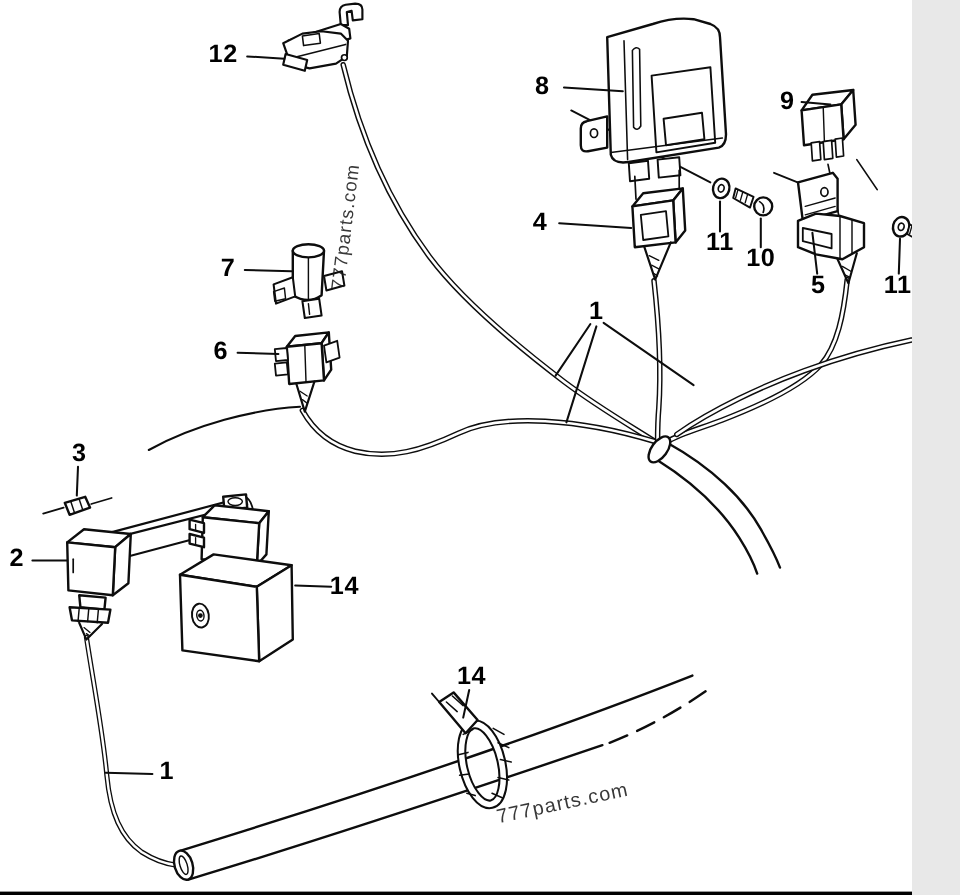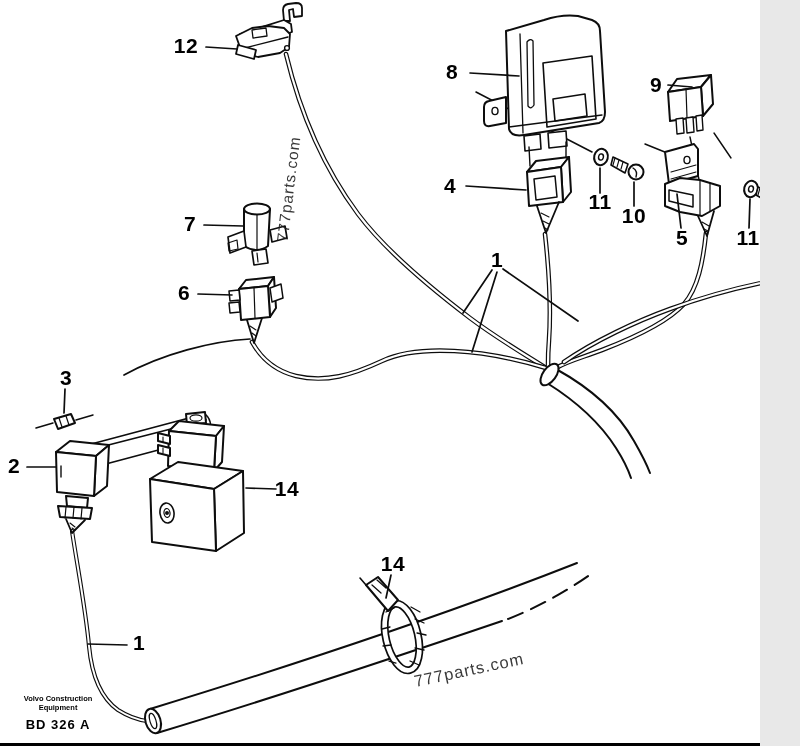--- a/index.html
+++ b/index.html
@@ -264,21 +264,16 @@
 <div class="lbl" style="left:497px;top:260px">1</div>
 <div class="lbl" style="left:66px;top:378px">3</div>
 <div class="lbl" style="left:14px;top:466px">2</div>
 <div class="lbl" style="left:287px;top:489px">14</div>
 <div class="lbl" style="left:393px;top:564px">14</div>
 <div class="lbl" style="left:139px;top:643px">1</div>
 
 <div class="wm wm-vert">777parts.com</div>
 <div class="wm wm-diag">777parts.com</div>
 
-<div class="footer">
-  <div class="small">Volvo Construction</div>
-  <div class="small">Equipment</div>
-  <div class="code">BD 326 A</div>
+
+<div class="bottom-edge"></div>
+
 </div>
 
-<div class="bottom-edge"></div>
-
-</div>
-
 </body></html>

